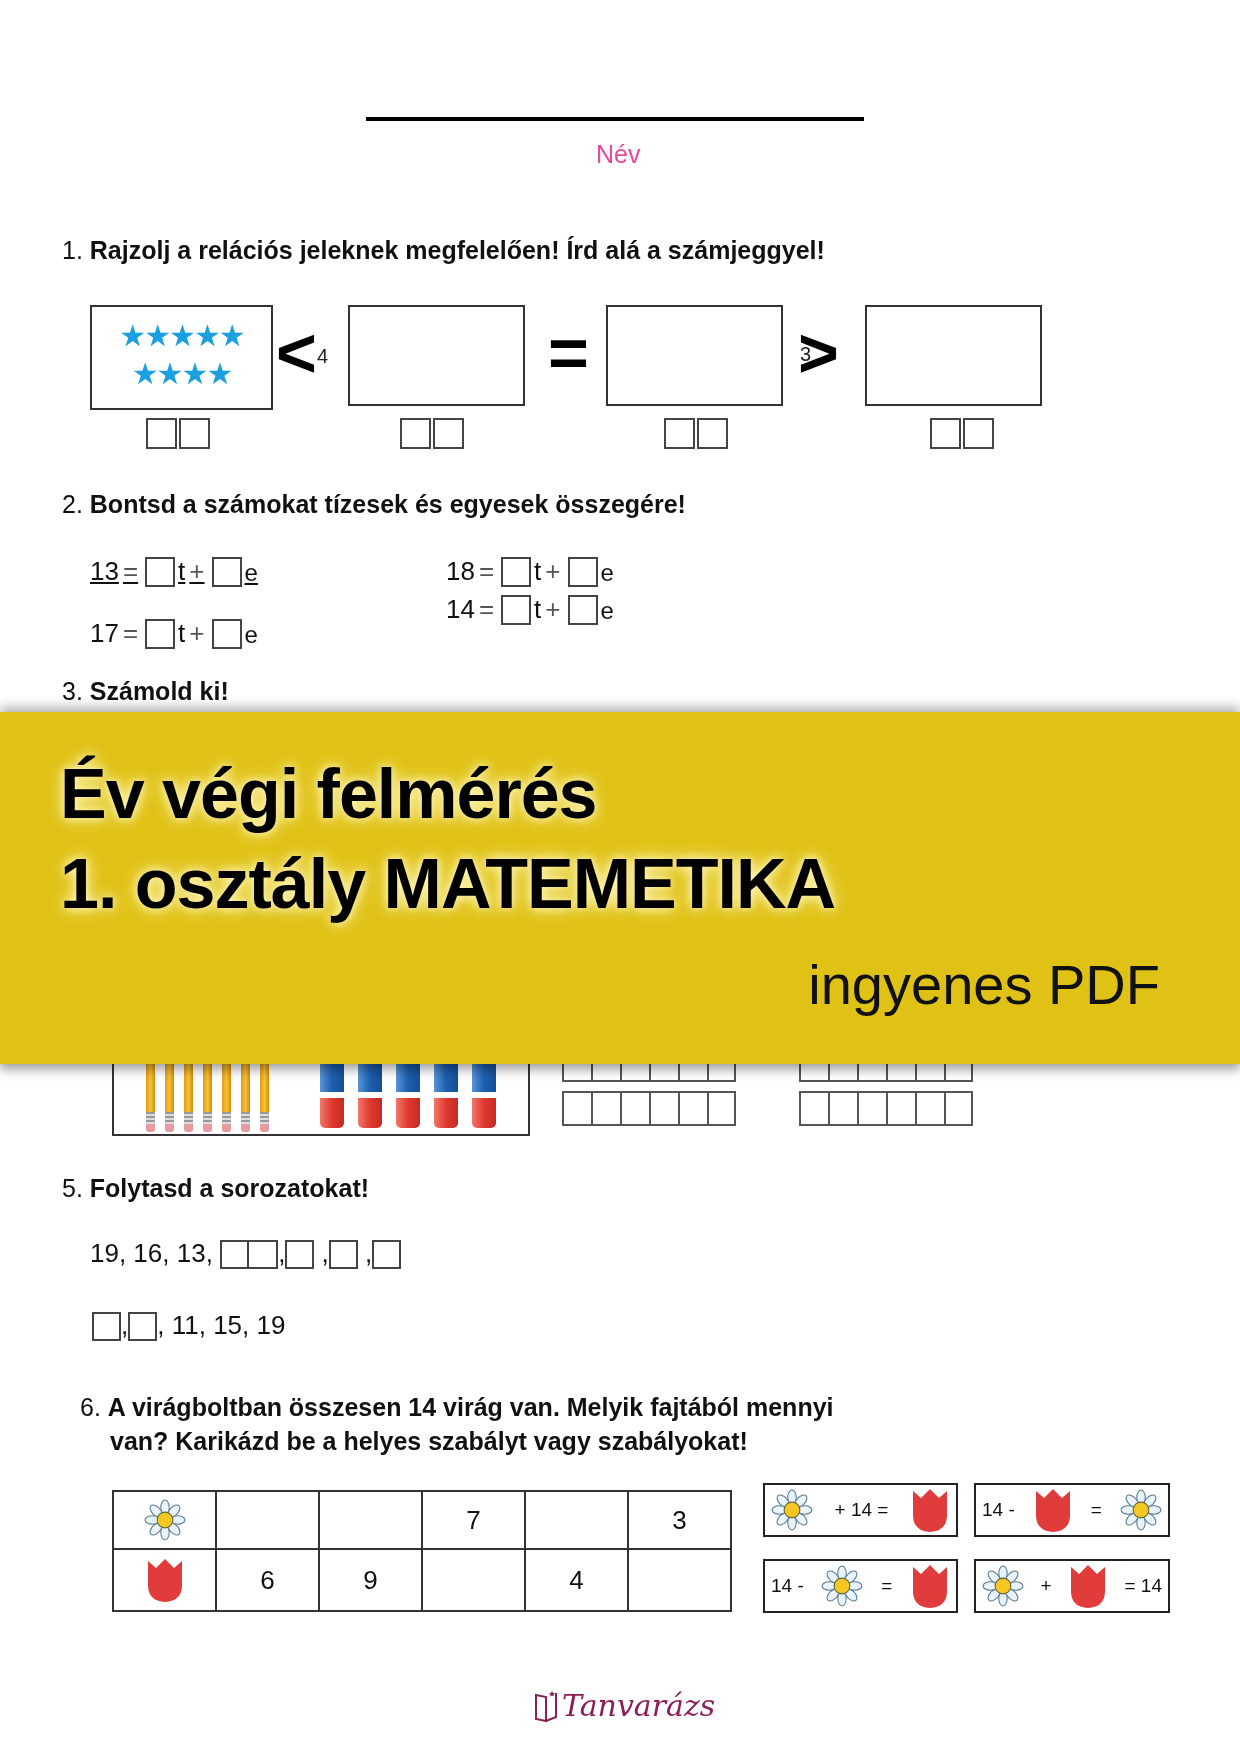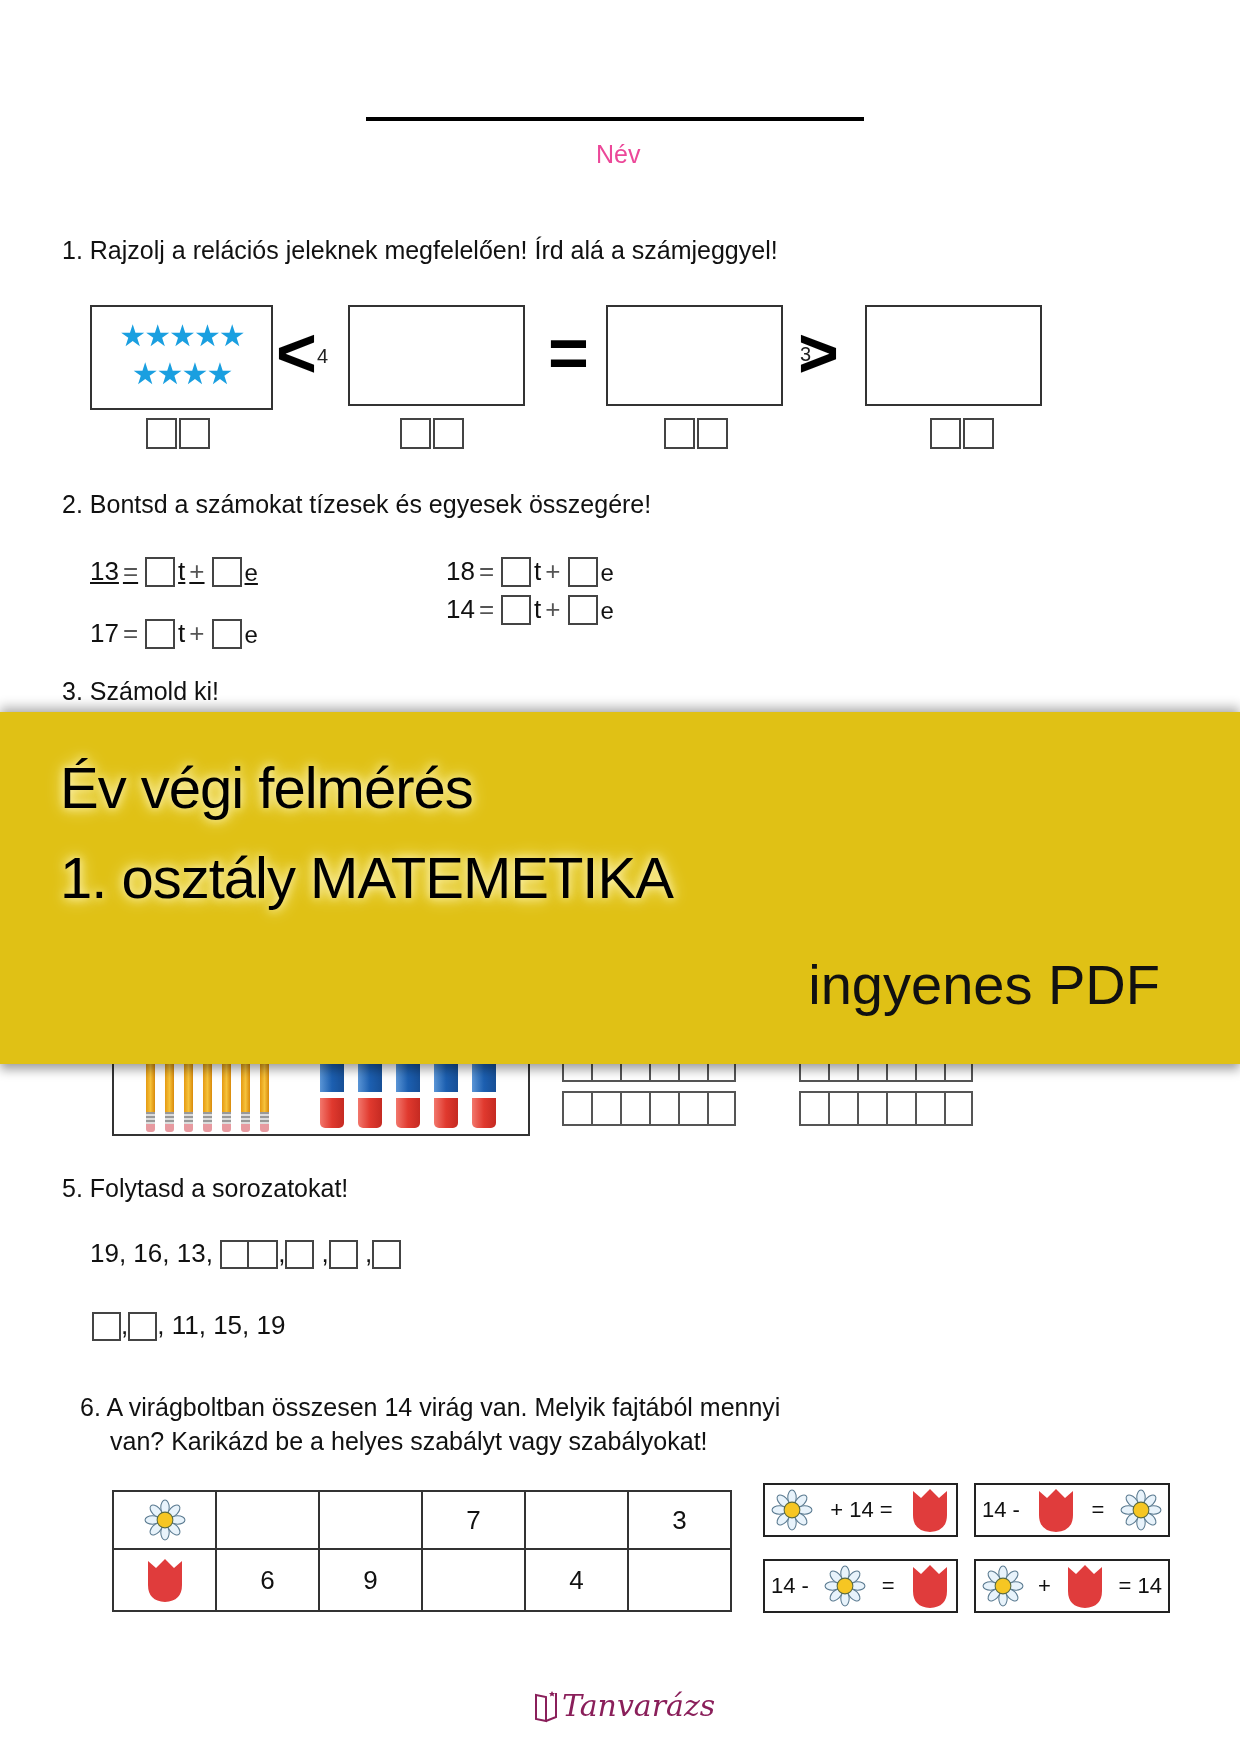--- a/index.html
+++ b/index.html
@@ -5,40 +5,40 @@
   * { box-sizing: border-box; margin: 0; padding: 0; }
   html, body { width: 1240px; height: 1754px; background: #ffffff; overflow: hidden; }
   body { position: relative; font-family: "Liberation Sans", "DejaVu Sans", sans-serif; color: #111; }
 
   .abs { position: absolute; }
   .name-line { left: 366px; top: 117px; width: 498px; height: 4px; background: #000; }
   .name-label { left: 596px; top: 140px; font-size: 25px; color: #ec4899; }
 
   .q-title { font-size: 25px; color: #111; white-space: nowrap; }
   .q-title .num { font-weight: normal; }
-  .q-title .txt { font-weight: normal; }
+  .q-title .txt { font-weight: bold; }
 
   
   .rel-box { border: 2px solid #333; background: #fff; }
   .stars { font-size: 30px; color: #1a9fe0; letter-spacing: -2px; text-align: center; line-height: 38px; }
   .digit-pair { display: flex; }
   .digit-pair .cell { width: 31px; height: 31px; border: 2px solid #444; margin-right: 2px; }
   .rel-sign { font-size: 70px; font-weight: bold; color: #000; line-height: 1; }
   .rel-small { font-size: 20px; color: #222; }
 
   
   .decomp { font-size: 26px; color: #111; display: flex; align-items: flex-end; white-space: nowrap; }
   .decomp .box { display: inline-block; width: 30px; height: 30px; border: 2px solid #444; margin: 0 3px; }
   .decomp .eq { color: #555; margin: 0 4px; }
   .decomp .unit { font-size: 24px; }
 
   
   .banner { left: 0; top: 712px; width: 1240px; height: 352px; background: #e0c115;
             box-shadow: 0 6px 10px rgba(0,0,0,0.35), 0 -6px 10px rgba(0,0,0,0.25); z-index: 5; }
-  .banner-title { position: absolute; left: 60px; font-weight: normal; font-size: 58px; color: #000;
+  .banner-title { position: absolute; left: 60px; font-weight: bold; font-size: 70px; color: #000;
                   text-shadow: 0 0 10px #fff8c0, 0 0 18px #fff6b0; white-space: nowrap; letter-spacing: -1px; }
   .banner-sub { position: absolute; right: 80px; top: 240px; font-size: 56px; color: #111; white-space: nowrap; }
 
   
   .obj-box { border: 2px solid #333; border-top: none; }
   .pencil { position: absolute; width: 9px; }
   .pencil .body { width: 9px; height: 50px; background: linear-gradient(90deg,#e59a12,#f6c23a,#d98a0a); }
   .pencil .band { width: 9px; height: 12px; background: repeating-linear-gradient(#999 0 2px,#ddd 2px 4px); }
   .pencil .eraser { width: 9px; height: 8px; background: #e79aa0; border-radius: 0 0 3px 3px; }
   .magnet { position: absolute; width: 24px; }
@@ -52,21 +52,21 @@
   
   .seq { font-size: 26px; color: #111; display: flex; align-items: flex-end; white-space: nowrap; }
   .seq .box { display: inline-block; width: 29px; height: 29px; border: 2px solid #444; }
   .seq .pair { display: inline-flex; }
   .seq .pair .box + .box { border-left: none; }
 
   
   .flower-table { border-collapse: collapse; }
   .flower-table td { border: 2px solid #333; width: 103px; height: 58px; text-align: center; font-size: 26px; color: #111; }
   .flower-table tr:nth-child(2) td { height: 62px; }
-  .rule-box { border: 2px solid #222; display: flex; align-items: center; justify-content: space-between; padding: 0 6px; font-size: 22px; color: #111; white-space: nowrap; }
+  .rule-box { border: 2px solid #222; display: flex; align-items: center; justify-content: space-between; padding: 0 6px; font-size: 19px; color: #111; white-space: nowrap; }
   .daisy { display: inline-block; width: 42px; height: 42px; vertical-align: middle; }
   .tulip { display: inline-block; width: 40px; height: 46px; vertical-align: middle; }
 
   .logo { left: 532px; top: 1688px; font-family: "DejaVu Serif", serif; font-style: italic; font-size: 30px; color: #8a1f5a; white-space: nowrap; display: flex; align-items: flex-end; }
 </style>
 </head>
 <body>
 
 <div class="abs name-line"></div>
 <div class="abs name-label">Név</div>

